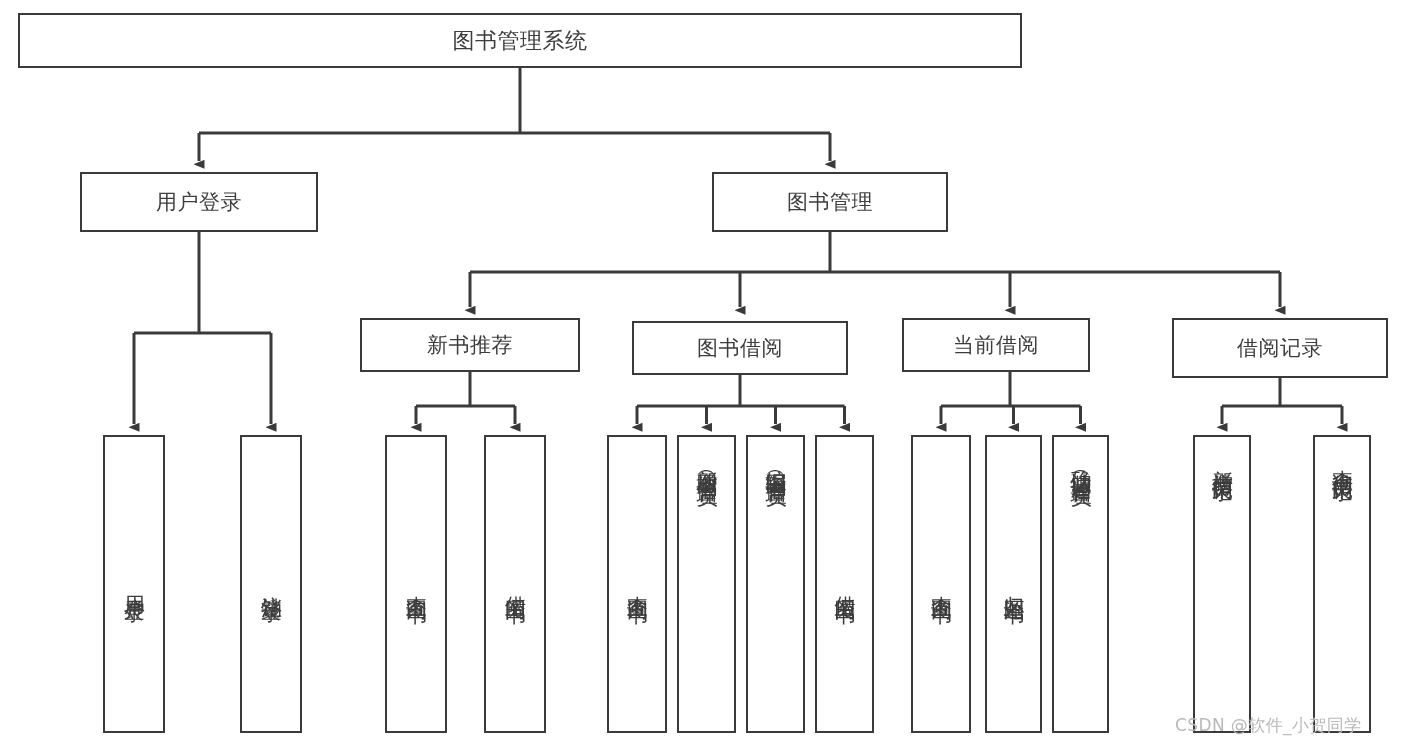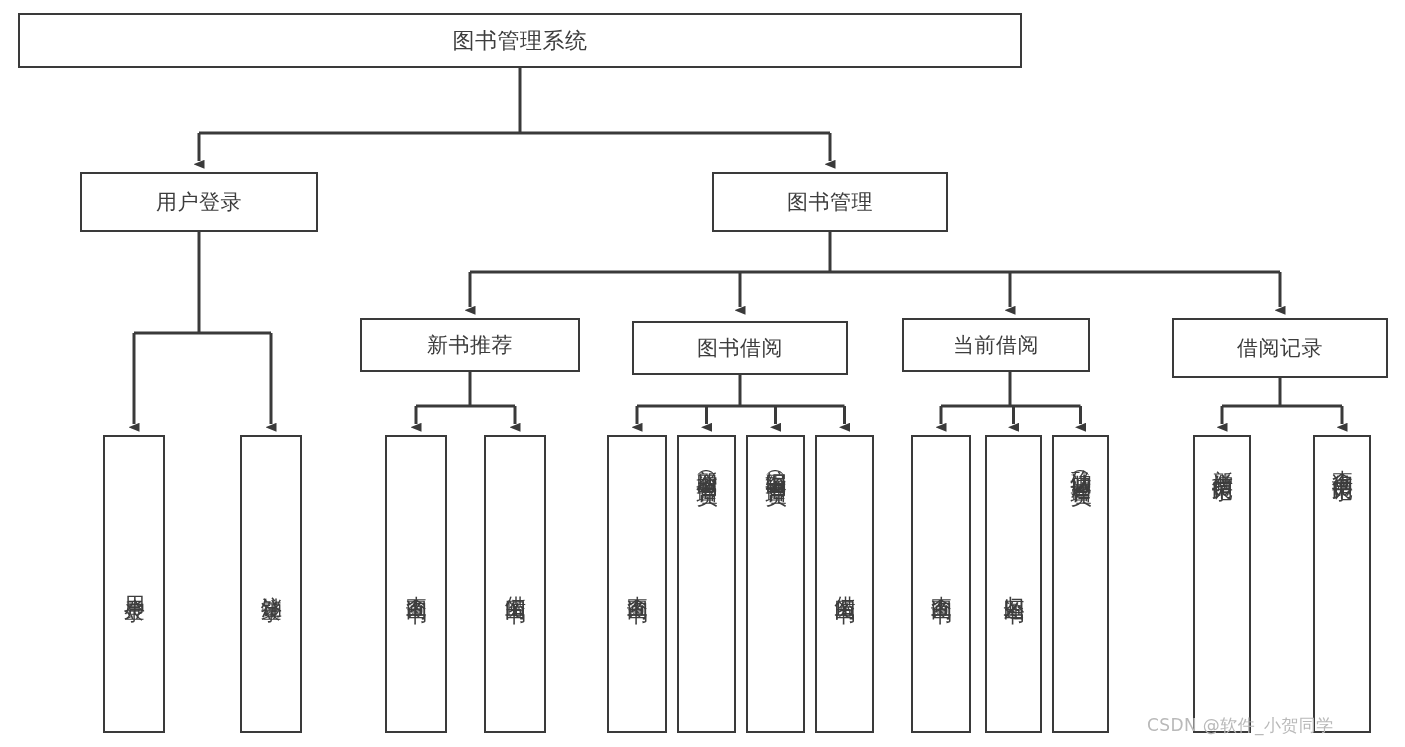--- a/index.html
+++ b/index.html
@@ -176,14 +176,14 @@
       <div class="node vert" style="left: 1052px; top: 435px; width: 57px; height: 298px;">
         <span class="node-label">确认归还（管理员）</span>
       </div>
       <div class="node vert" style="left: 1193px; top: 435px; width: 58px; height: 298px;">
         <span class="node-label">新增借阅记录</span>
       </div>
       <div class="node vert" style="left: 1313px; top: 435px; width: 58px; height: 298px;">
         <span class="node-label">查询借阅记录</span>
       </div>
     </div>
-  <div class="watermark" style="left:1128px; top:714px;padding-left:19px;">CSDN @软件_小贺同学</div>
+  <div class="watermark" style="left:1156px; top:714px;padding-left:19px;">CSDN @软件_小贺同学</div>
 </div>
 
 </body></html>

